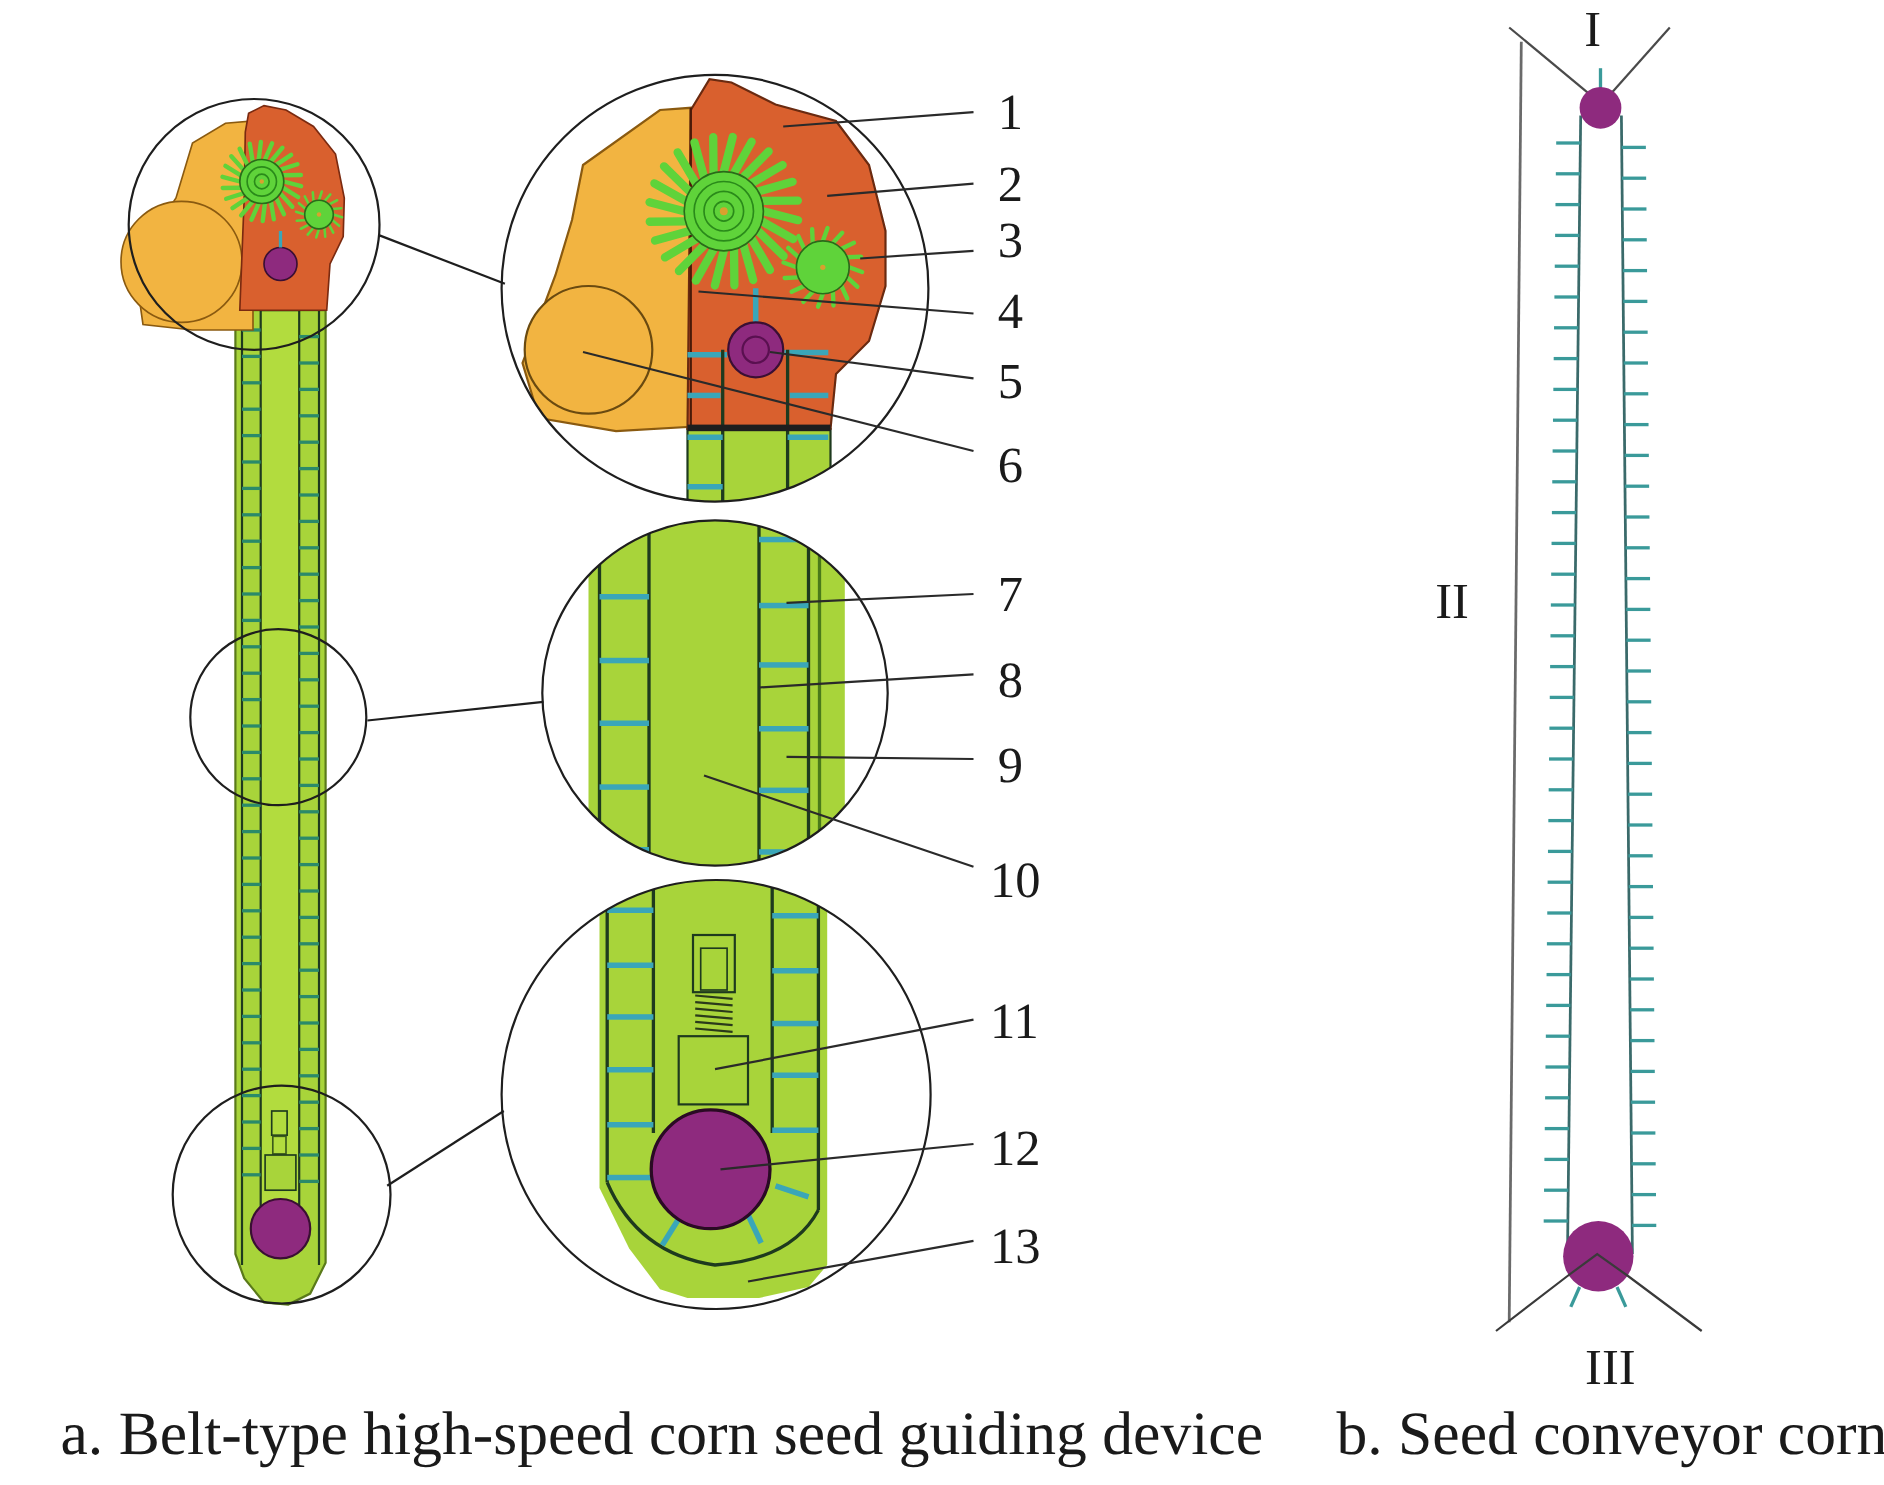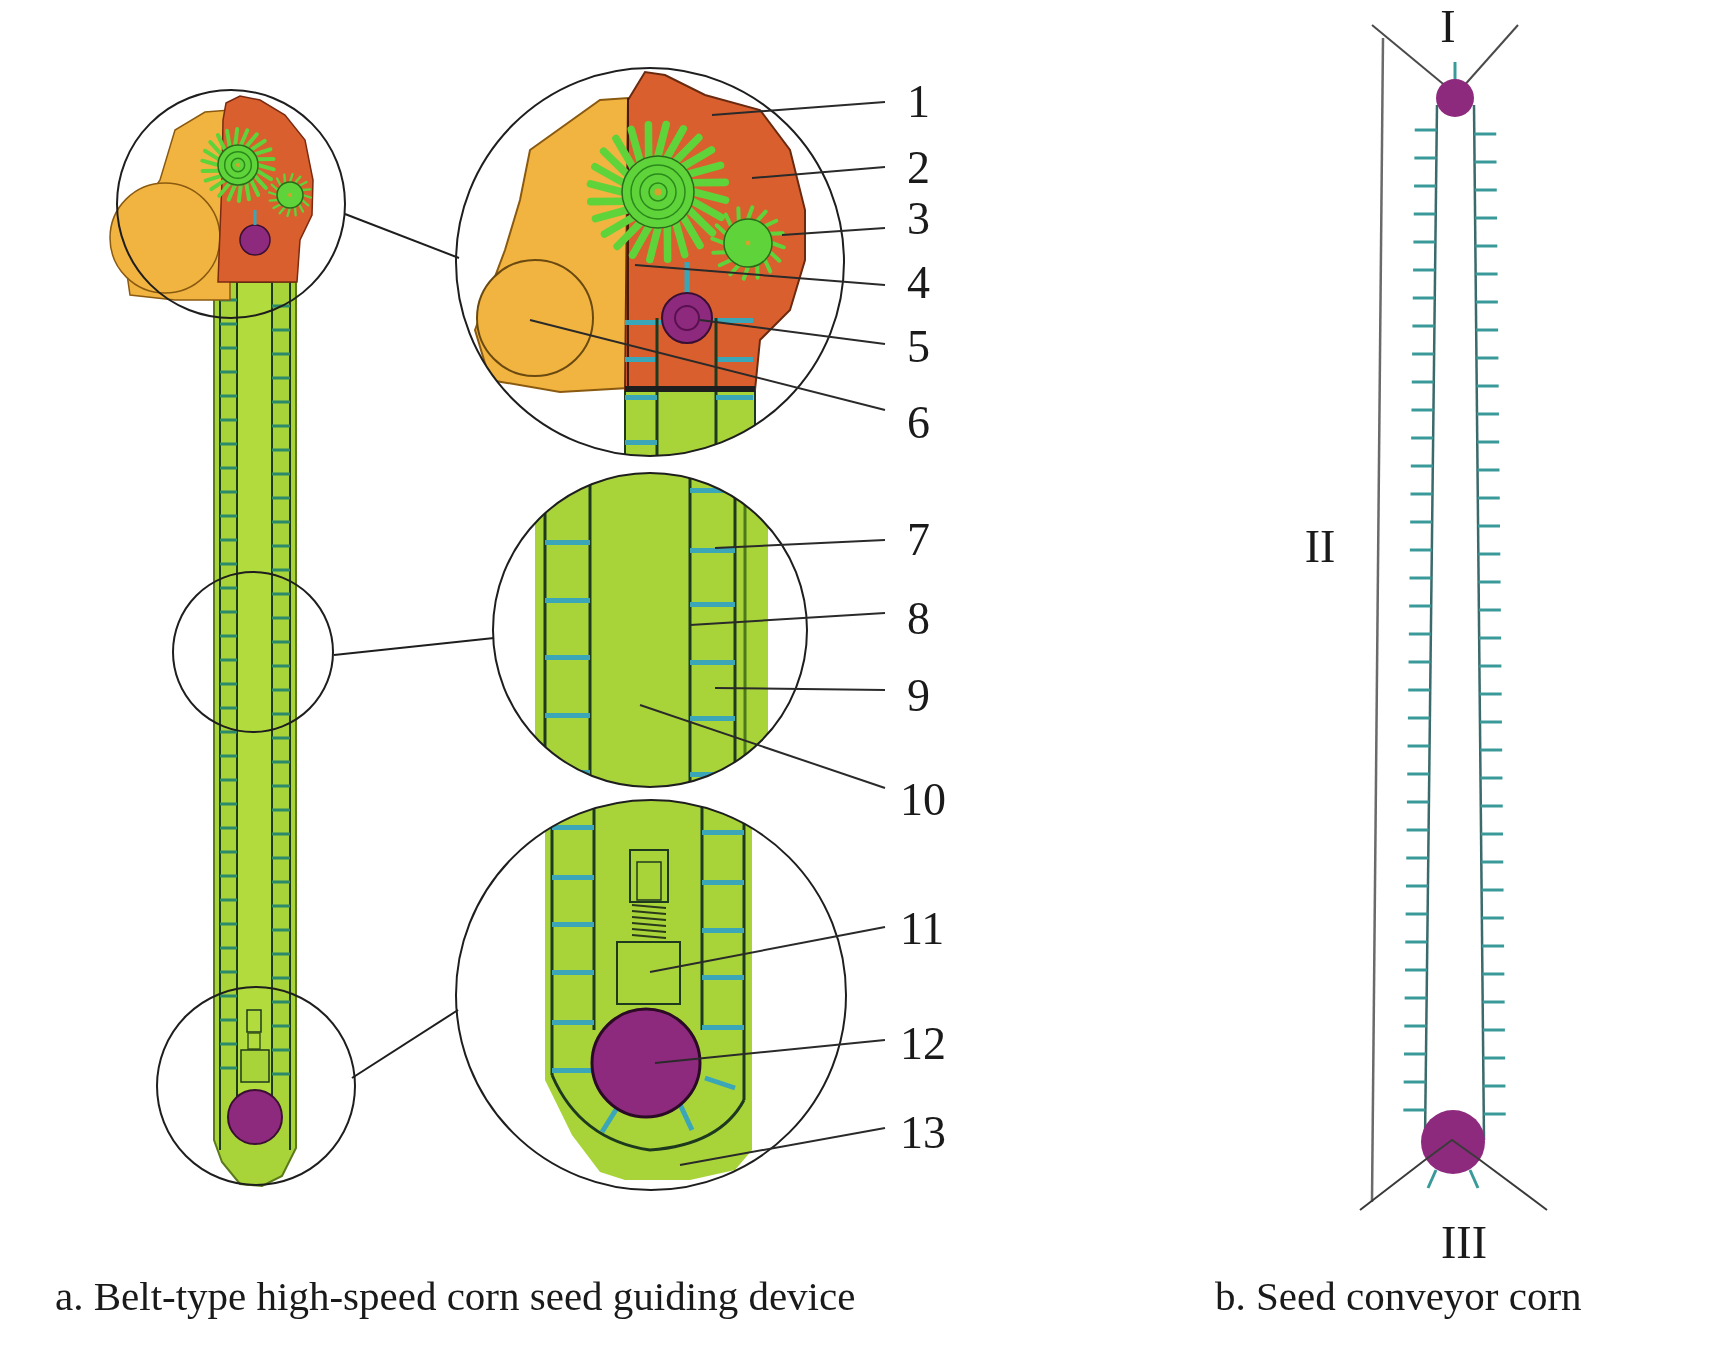--- a/index.html
+++ b/index.html
@@ -1,21 +1,21 @@
 <!DOCTYPE html>
 <html><head>
 <meta charset="utf-8">
 <style>
   html, body { margin: 0; padding: 0; background: #ffffff; }
   body { width: 1713px; height: 1350px; position: relative; overflow: hidden;
          font-family: "Liberation Serif", "DejaVu Serif", serif; }
   #figure { position: absolute; left: 0; top: 0; }
   .label { font-family: "Liberation Serif", "DejaVu Serif", serif; font-size: 46px; fill: #1a1a1a; }
   .roman { font-family: "Liberation Serif", "DejaVu Serif", serif; font-size: 46px; fill: #1a1a1a; }
-  .caption { position: absolute; top: 1272px; font-size: 41px; color: #1a1a1a; white-space: nowrap;
+  .caption { position: absolute; top: 1272px; font-size: 56px; color: #1a1a1a; white-space: nowrap;
              font-family: "Liberation Serif", "DejaVu Serif", serif; }
   #caption-a { left: 55px; }
   #caption-b { left: 1215px; }
 </style>
 </head>
 <body>
 
 <svg id="figure" width="1713" height="1350" viewBox="0 0 1713 1350" xmlns="http://www.w3.org/2000/svg">
   <defs>
     <clipPath id="clip-top-big">

